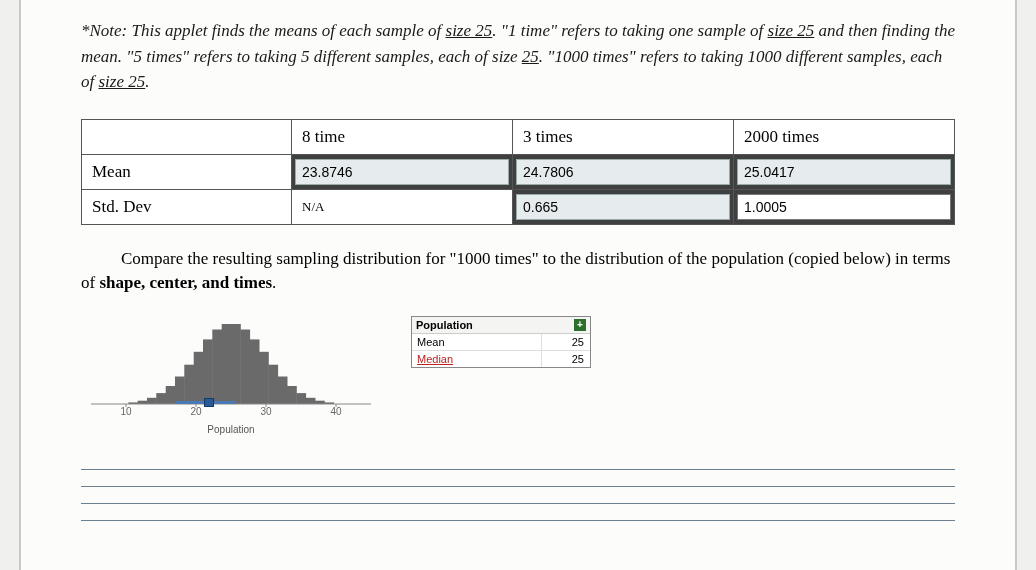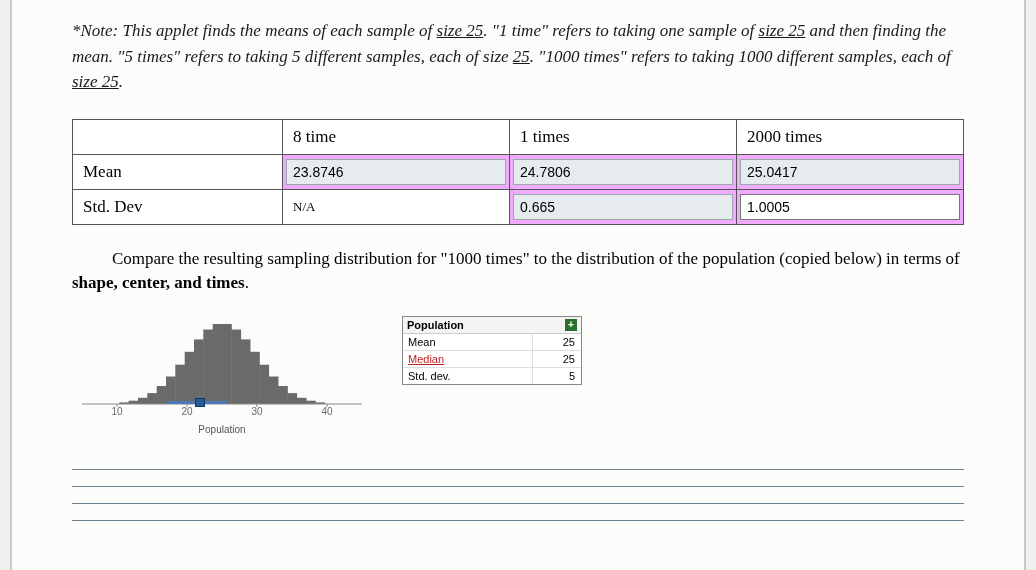--- a/index.html
+++ b/index.html
@@ -6,21 +6,21 @@
   body {
     font-family: Georgia, 'Times New Roman', serif;
     background: #f0f0ee;
     width: 1036px;
     height: 570px;
     position: relative;
     overflow: hidden;
   }
   .page {
     background: #fcfcfa;
-    margin: 0 10px;
+    margin: 0 19px;
     padding: 18px 60px 4px 60px;
     height: 570px;
     border-left: 2px solid #c8c8c6;
     border-right: 2px solid #c8c8c6;
   }
   .note {
     font-style: italic;
     font-size: 17px;
     line-height: 1.5;
     color: #1a1a1a;
@@ -50,21 +50,21 @@
     font-size: 17px;
     background: #fff;
   }
   table.data .row-label {
     font-family: Georgia, serif;
     font-size: 17px;
     width: 210px;
   }
   table.data .input-cell {
     padding: 3px;
-    background: #f0abfc;
+    background: #404040;
   }
   table.data .input-cell input {
     width: 100%;
     border: 1px solid #9aa;
     background: #e6ecee;
     font-family: Arial, Helvetica, sans-serif;
     font-size: 14px;
     padding: 4px 6px;
     outline: none;
   }
@@ -173,21 +173,21 @@
 
   <p class="note">
     <span>*Note: This applet finds the means of each sample of </span><span class="u">size 25</span><span>. "1 time" refers to taking one sample of </span><span class="u">size 25</span><span> and then finding the mean. "5 times" refers to taking 5 different samples, each of size </span><span class="u">25</span><span>. "1000 times" refers to taking 1000 different samples, each of </span><span class="u">size 25</span><span>.</span>
   </p>
 
   <table class="data">
     <tbody>
         <tr>
       <th class="hdr"></th>
       <th class="hdr">8 time</th>
-      <th class="hdr">1 times</th>
+      <th class="hdr">3 times</th>
       <th class="hdr">2000 times</th>
     </tr>
     <tr>
       <td class="row-label">Mean</td>
       <td class="input-cell"><input value="23.8746" style=""></td>
       <td class="input-cell"><input value="24.7806" style=""></td>
       <td class="input-cell"><input value="25.0417" style=""></td>
     </tr>
     <tr>
       <td class="row-label">Std. Dev</td>
@@ -255,24 +255,20 @@
         <span class="plus">+</span>
       </div>
       <div class="row">
         <span class="label">Mean</span>
         <span class="val">25</span>
       </div>
       <div class="row median">
         <span class="label">Median</span>
         <span class="val">25</span>
       </div>
-      <div class="row">
-        <span class="label">Std. dev.</span>
-        <span class="val">5</span>
-      </div>
     </div>
   </div>
 
   <div class="lines">
     <div class="line"></div>
     <div class="line"></div>
     <div class="line"></div>
     <div class="line"></div>
   </div>
 

